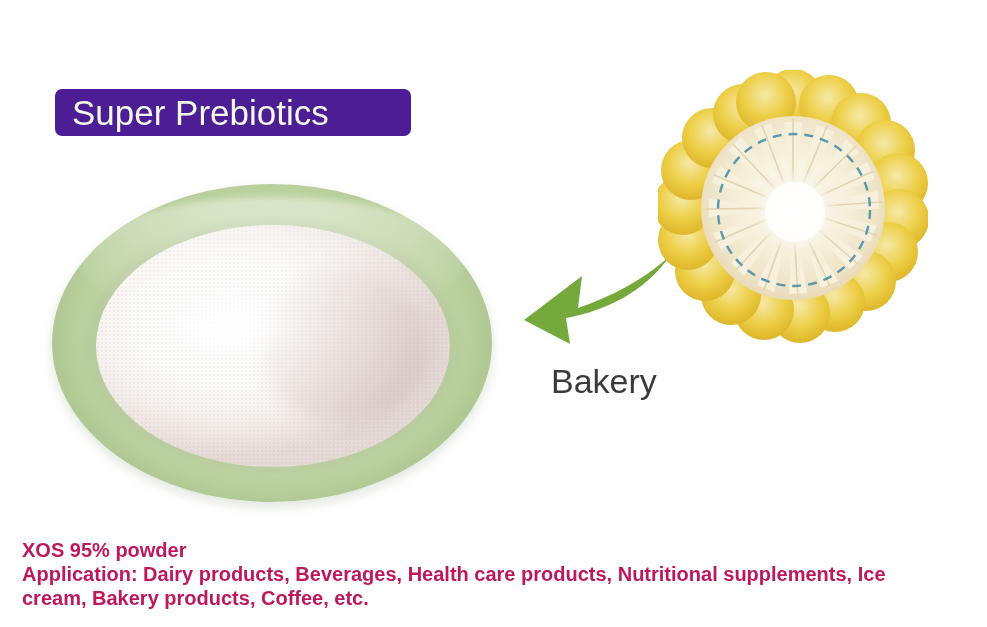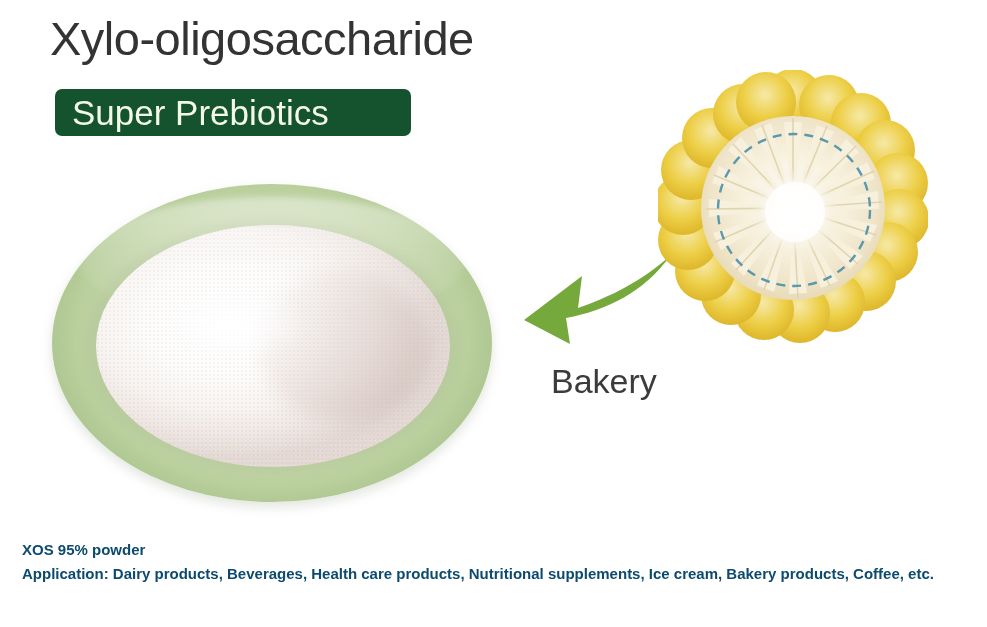--- a/index.html
+++ b/index.html
@@ -30,21 +30,21 @@
     white-space: nowrap;
     font-weight: 400;
   }
 
   #prebiotics-badge {
     position: absolute;
     left: 55px;
     top: 89px;
     width: 356px;
     height: 47px;
-    background: #14532d;
+    background: #4c1d95;
     border-radius: 7px;
     box-sizing: border-box;
   }
   #prebiotics-badge .badge-text {
     position: absolute;
     left: 17px;
     top: 2px;
     font-size: 35px;
     line-height: 43px;
     color: #f4f8e6;
@@ -172,36 +172,35 @@
     position: absolute;
     inset: 0;
   }
 
   
   #caption {
     position: absolute;
     left: 22px;
     top: 538px;
     width: 930px;
-    color: #0c4a6e;
-    font-size: 15px;
+    color: #be185d;
+    font-size: 20px;
     font-weight: bold;
     line-height: 24px;
   }
   #caption .caption-line {
     display: block;
     white-space: normal;
   }
 </style>
 </head>
 <body>
 
 <div id="canvas">
 
-  <div id="product-title">Xylo-oligosaccharide</div>
 
   <div id="prebiotics-badge">
     <span class="badge-text">Super Prebiotics</span>
   </div>
 
   <div id="bowl">
     <div class="bowl-rim"></div>
     <div class="bowl-inner-shadow"></div>
     <div class="powder">
       <div class="powder-grain"></div>

